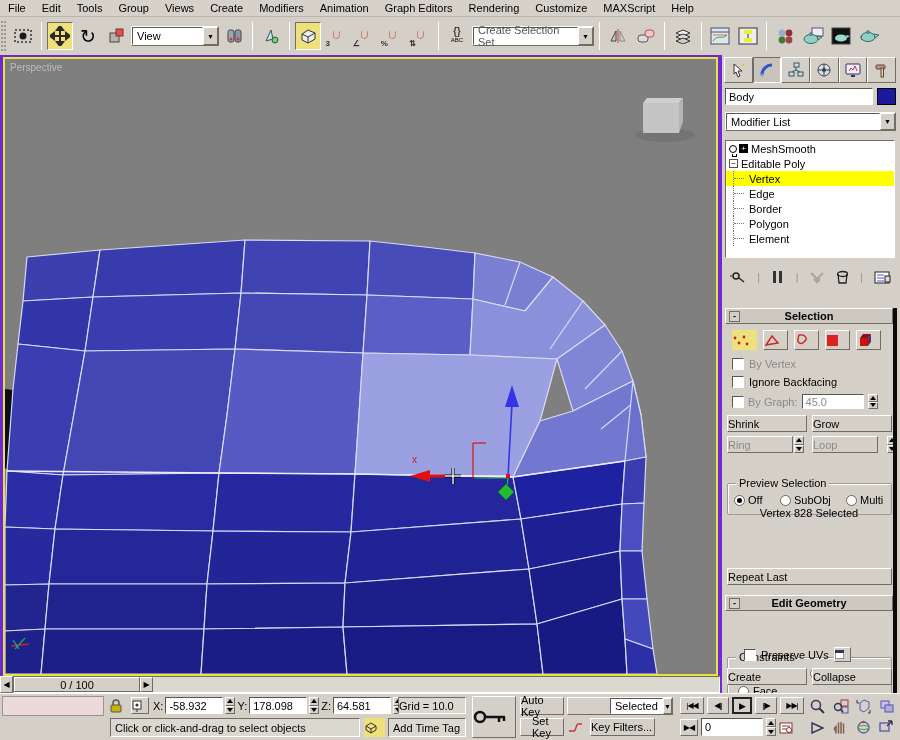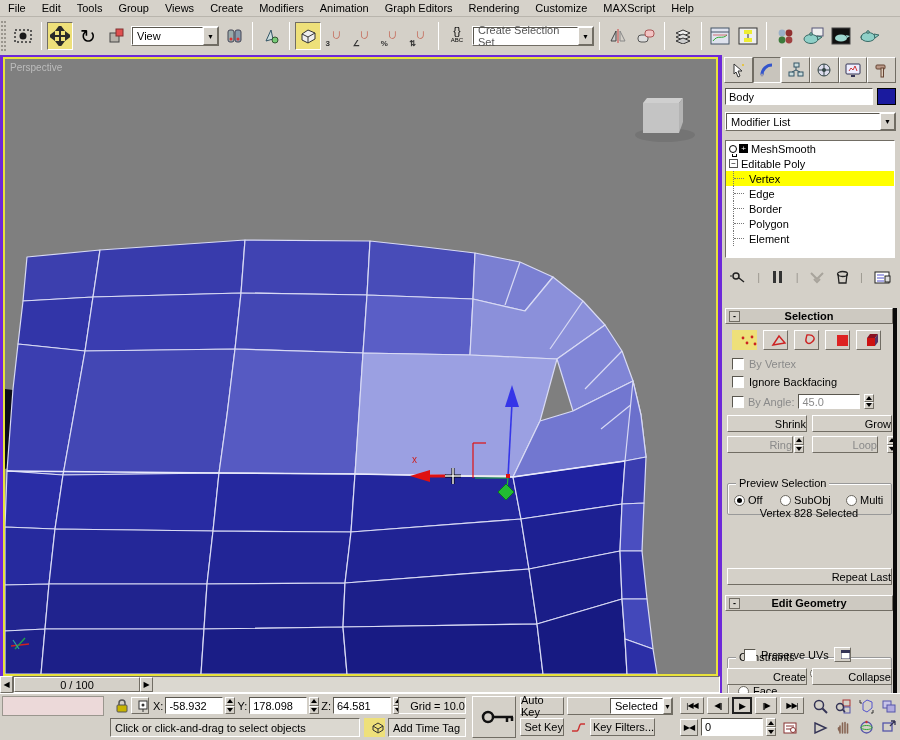--- a/index.html
+++ b/index.html
@@ -5,21 +5,21 @@
   * { margin:0; padding:0; box-sizing:border-box; }
   html,body { width:900px; height:740px; overflow:hidden; background:#d4d0c8;
               font-family:"Liberation Sans", sans-serif; font-size:11px; color:#000; }
   .abs { position:absolute; }
   #screen { position:relative; width:900px; height:740px; background:#6d28d9; }
 
   
   .r  { border:1px solid; border-color:#ffffff #716d64 #716d64 #ffffff; background:#d4d0c8; }
   .s  { border:1px solid; border-color:#716d64 #ffffff #ffffff #716d64; }
   .f  { border:1px solid; border-color:#5a574f #ffffff #ffffff #5a574f; background:#ffffff; }
-  .btn { display:flex; align-items:center; justify-content:flex-end; cursor:default; }
+  .btn { display:flex; align-items:center; justify-content:flex-start; cursor:default; }
   .active-y { background:#eee07a !important; border-color:#716d64 #ffffff #ffffff #716d64 !important; }
   .dis { color:#8a8a8a; }
 
   
   #menubar { position:absolute; left:0; top:0; width:900px; height:17px; background:#d6d2ca;
              display:flex; align-items:center; border-bottom:1px solid #b9b5ad; }
   #menubar .mi { padding:1px 8px; }
 
   
   #toolbar { position:absolute; left:0; top:17px; width:900px; height:38px; background:#d4d0c8;
@@ -539,21 +539,21 @@
     <div class="abs slab" style="left:10px; top:303px; gap:5px;">
       <span class="chk"></span>
       <span class="dis">By Vertex</span>
     </div>
     <div class="abs slab" style="left:10px; top:321px; gap:5px;">
       <span class="chk"></span>
       <span>Ignore Backfacing</span>
     </div>
     <div class="abs slab" style="left:10px; top:339px; gap:4px;">
       <span class="chk"></span>
-      <span class="dis">By Angle:</span>
+      <span class="dis">By Graph:</span>
       <span class="sfield" style="width:62px; height:15px; color:#8a8a8a;">
         <span>45.0</span>
       </span>
       <span class="spin" style="height:15px;">
           <div class="r">
             <i class="tri-u"></i>
           </div>
           <div class="r">
             <i class="tri-d"></i>
           </div>
@@ -739,21 +739,21 @@
           <circle cx="7" cy="9" r="5" fill="none" stroke="#111" stroke-width="2.5"></circle>
           <line x1="12" y1="9" x2="32" y2="9" stroke="#111" stroke-width="2.5"></line>
           <line x1="26" y1="9" x2="26" y2="14" stroke="#111" stroke-width="2.5"></line>
           <line x1="31" y1="9" x2="31" y2="13" stroke="#111" stroke-width="2.5"></line>
         </svg>
     </div>
 
     <div class="abs btn r" style="left:520px; top:3px; width:44px; height:18px;">
       <span>Auto Key</span>
     </div>
-    <div class="abs btn r" style="left:520px; top:24px; width:44px; height:18px;">
+    <div class="abs btn r" style="left:520px; top:24px; width:44px; height:18px;padding-left:11px;">
       <span>Set Key</span>
     </div>
     <div class="abs combo r" style="left:567px; top:3px; width:106px; height:18px;padding-left:42px;">
       <div class="cfield f" style="flex:1;">
           <span>Selected</span>
         </div>
       <div class="carrow r">▼</div>
     </div>
     <div class="abs btn" style="left:568px; top:24px; width:18px; height:18px;">
       <svg width="15" height="12">

